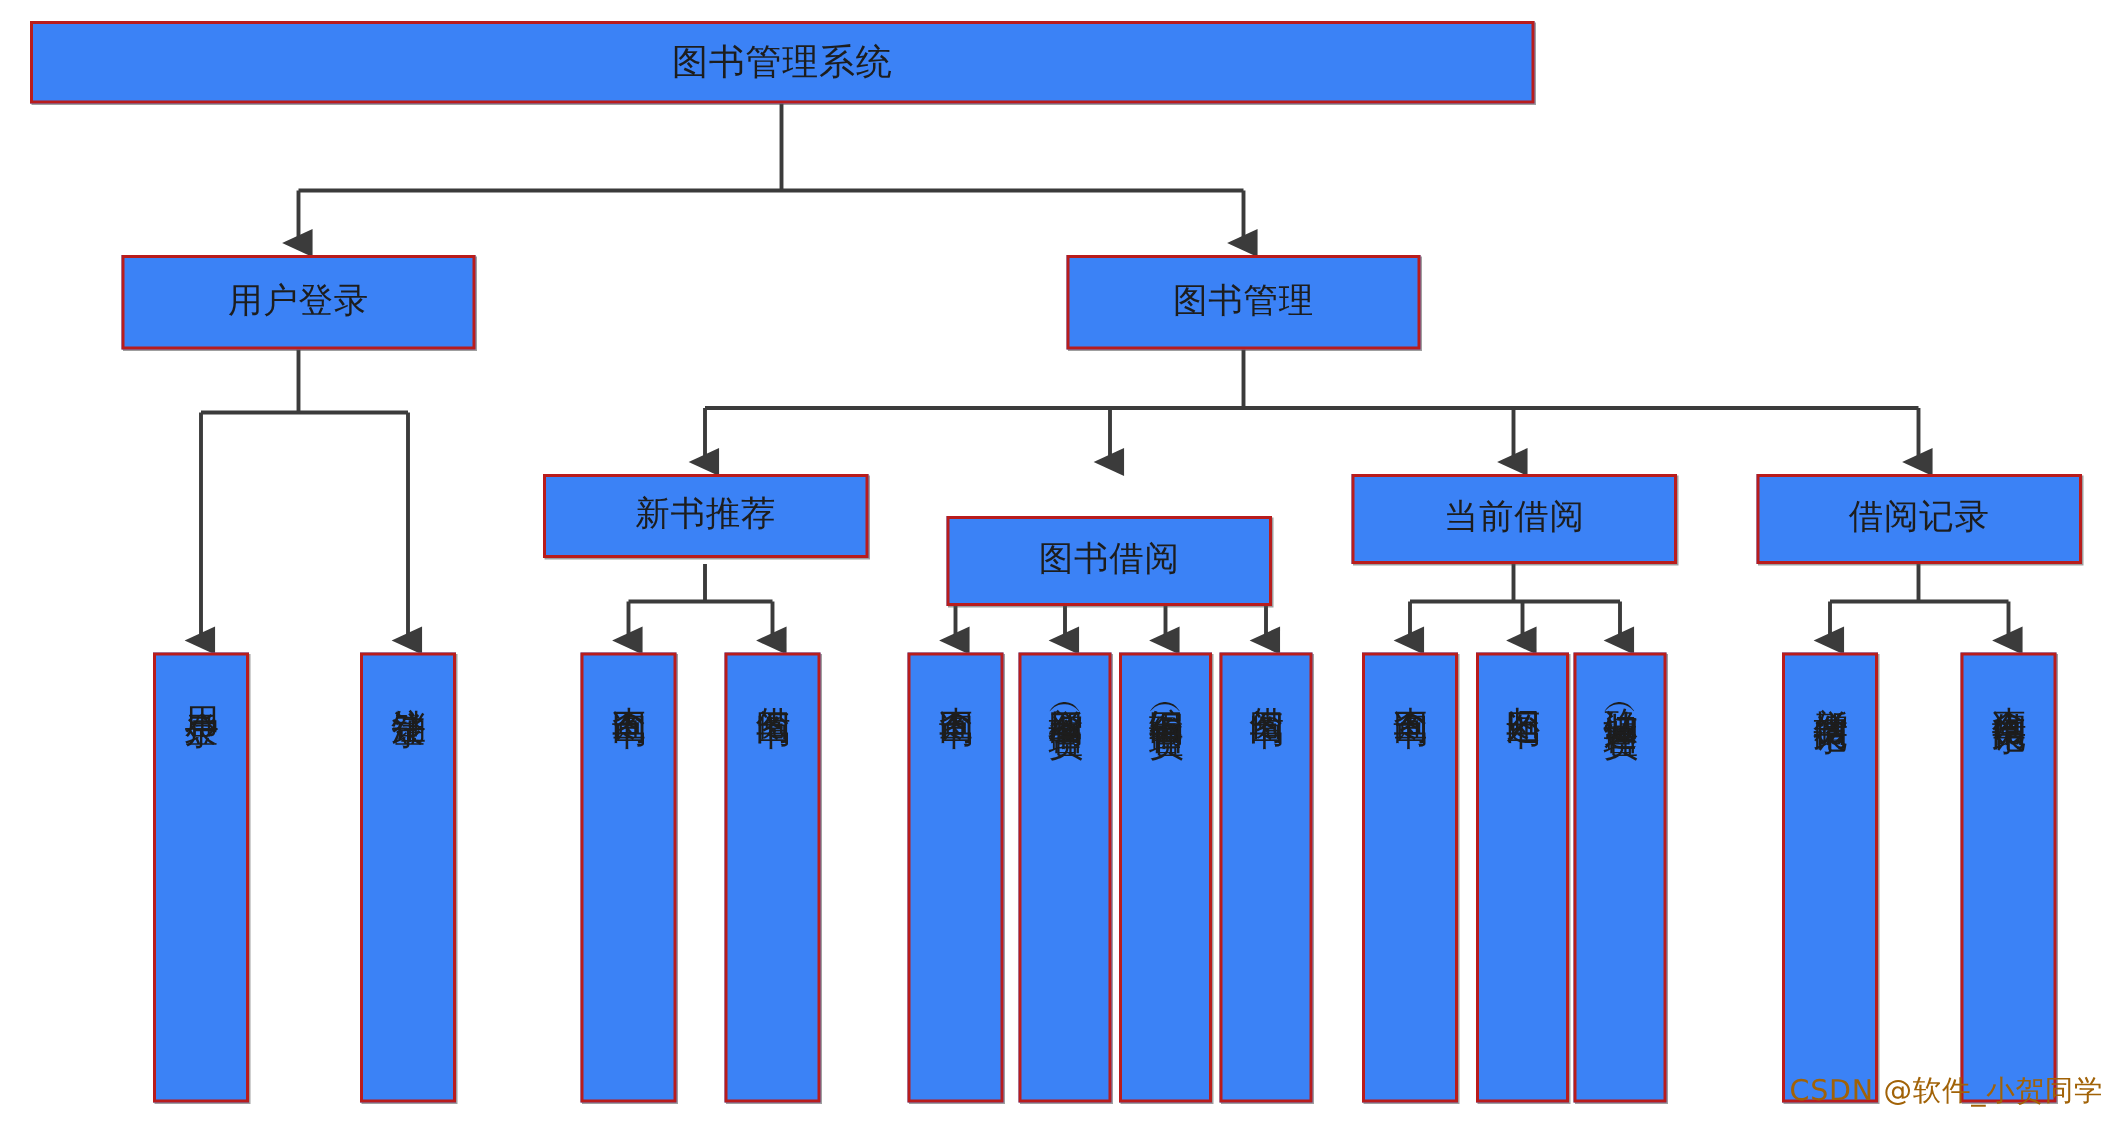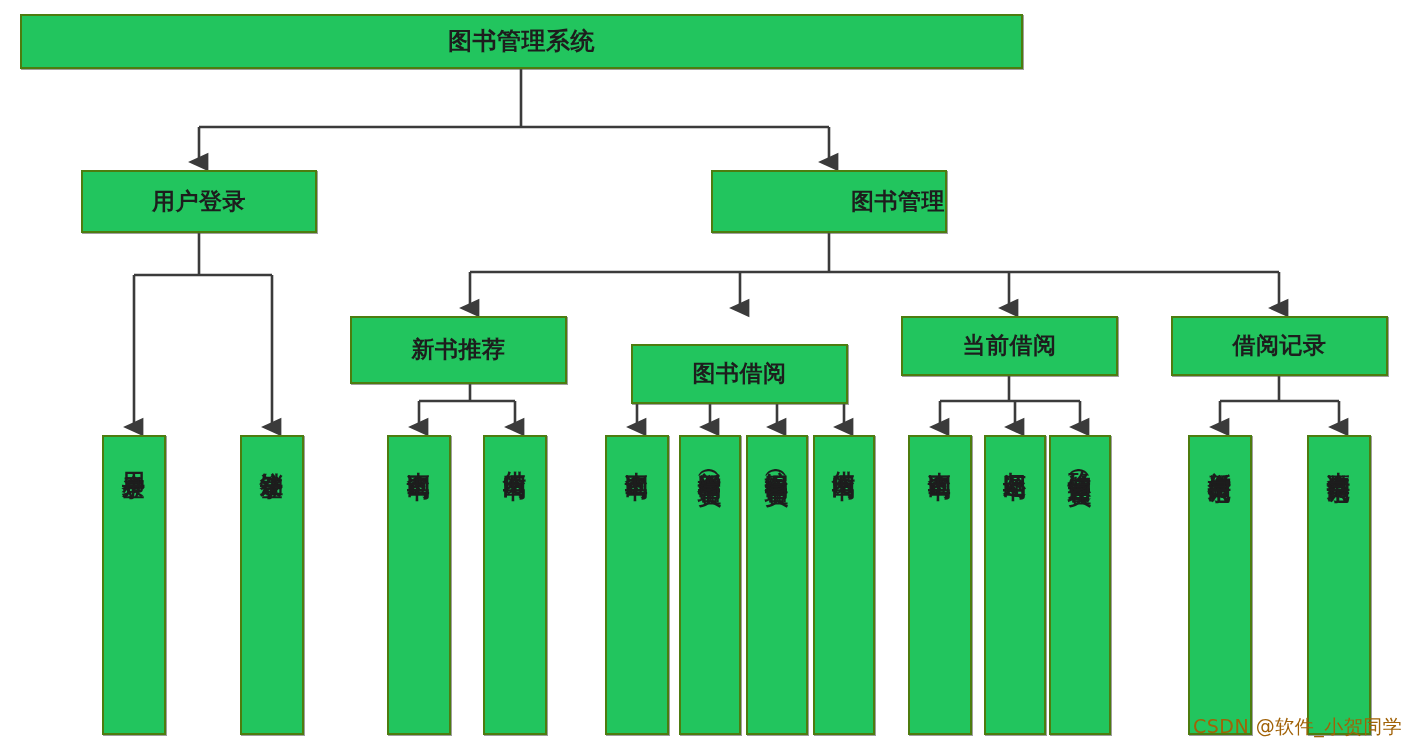--- a/index.html
+++ b/index.html
@@ -22,28 +22,27 @@
     position: absolute;
     left: 0;
     top: 0;
     width: 1405px;
     height: 747px;
     pointer-events: none;
   }
   .node {
     position: absolute;
     box-sizing: border-box;
-    background: #22c55e;
-    border: 2px solid #4d7c0f;
+    background: #3b82f6;
+    border: 2px solid #b91c1c;
     box-shadow: 1px 1px 0 0 rgba(80,80,80,0.55);
     display: flex;
     align-items: center;
     justify-content: center;
     color: #1d1d1d;
-    font-weight: bold;
   }
   .node-label {
     display: block;
     text-align: center;
     line-height: 1.12;
     letter-spacing: 0.5px;
   }
   .node.horizontal .node-label {
     font-size: 23px;
     white-space: nowrap;
@@ -131,25 +130,25 @@
     </g>
   </svg>
 
   <div class="node horizontal root" style="left: 20px; top: 14px; width: 1003px; height: 55px;">
     <span class="node-label">图书管理系统</span>
   </div>
 
   <div class="node horizontal" style="left: 81px; top: 170px; width: 236px; height: 63px;">
     <span class="node-label">用户登录</span>
   </div>
-  <div class="node horizontal" style="left: 711px; top: 170px; width: 236px; height: 63px; justify-content: flex-end;">
+  <div class="node horizontal" style="left: 711px; top: 170px; width: 236px; height: 63px;">
     <span class="node-label">图书管理</span>
   </div>
 
-  <div class="node horizontal" style="left: 350px; top: 316px; width: 217px; height: 68px;">
+  <div class="node horizontal" style="left: 362px; top: 316px; width: 217px; height: 56px;">
     <span class="node-label">新书推荐</span>
   </div>
   <div class="node horizontal" style="left: 631px; top: 316px; width: 217px; height: 60px; margin-top: 28px;">
     <span class="node-label">图书借阅</span>
   </div>
   <div class="node horizontal" style="left: 1171px; top: 316px; width: 217px; height: 60px;">
     <span class="node-label">借阅记录</span>
   </div>
   <div class="node horizontal" style="left: 901px; top: 316px; width: 217px; height: 60px;">
     <span class="node-label">当前借阅</span>

